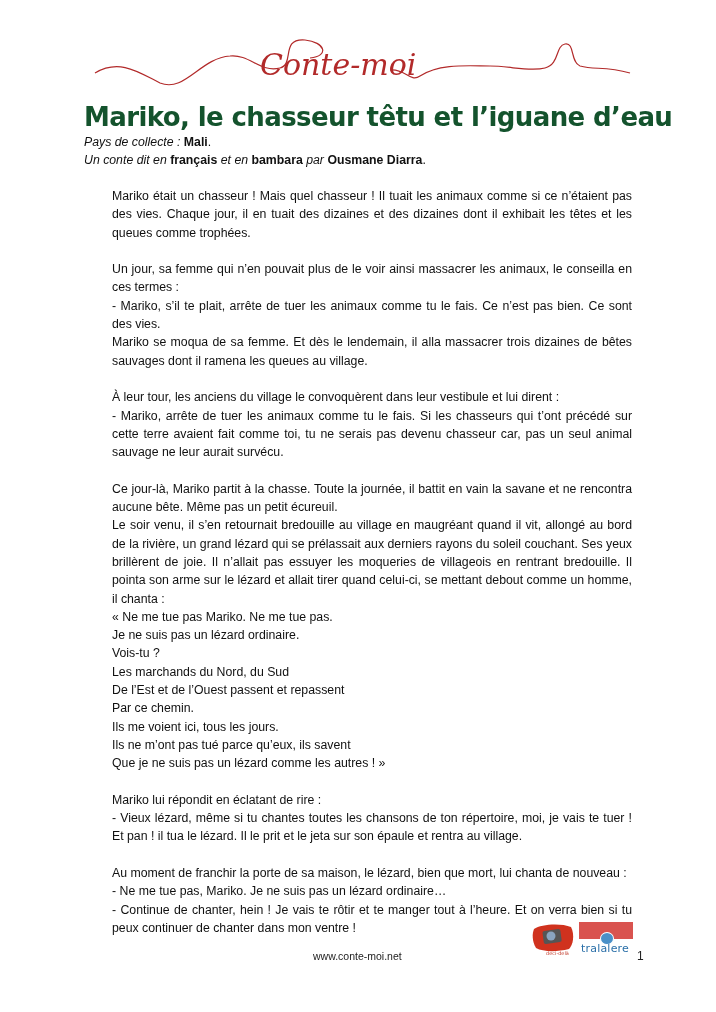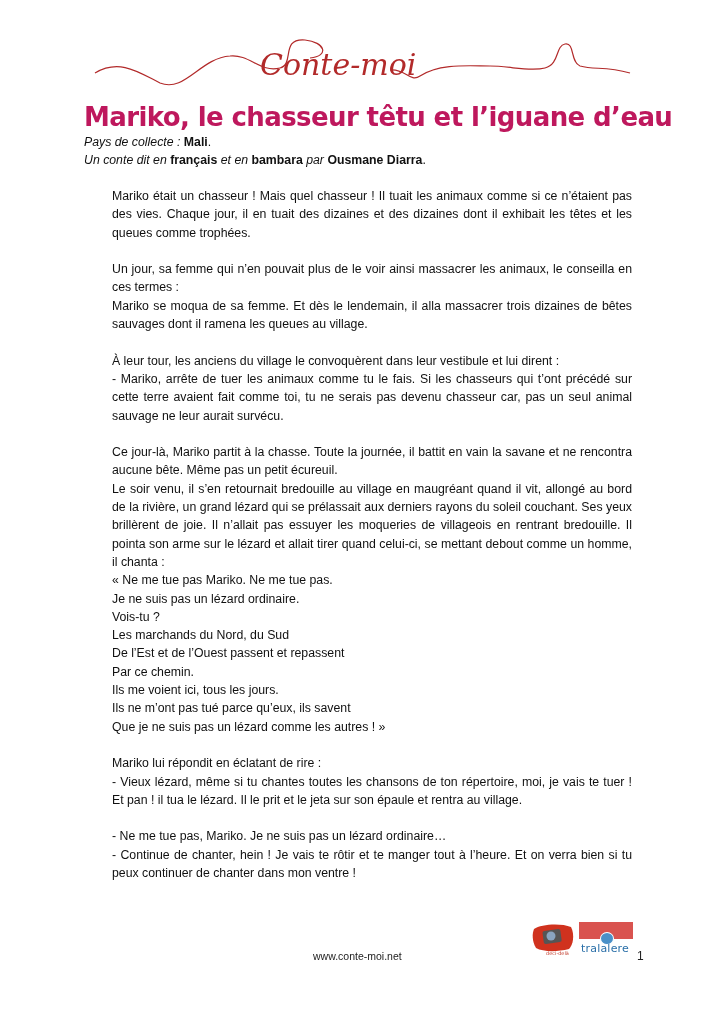--- a/index.html
+++ b/index.html
@@ -1,21 +1,21 @@
 <!DOCTYPE html>
 <html><head>
 <meta charset="utf-8">
 <style>
   html, body { margin: 0; padding: 0; background: #ffffff; }
   body { width: 716px; height: 1012px; position: relative; overflow: hidden;
          font-family: "Liberation Sans", sans-serif; color: #111; }
   .header-logo { position: absolute; left: 90px; top: 28px; width: 560px; height: 60px; }
   .title { position: absolute; left: 84px; top: 101px; margin: 0;
            font-family: "DejaVu Sans", sans-serif; font-weight: bold; font-size: 26px;
-           letter-spacing: -0.6px; color: #be185d; white-space: nowrap; line-height: 32px; }
+           letter-spacing: -0.6px; color: #14532d; white-space: nowrap; line-height: 32px; }
   .meta { position: absolute; left: 84px; top: 133px; font-size: 12.3px; line-height: 18px; }
   .meta i { font-style: italic; }
   .meta b { font-weight: bold; }
   .story { position: absolute; left: 112px; top: 187px; width: 520px;
            font-size: 12.3px; line-height: 18.3px; text-align: justify; }
   .story p { margin: 0 0 18.3px 0; }
   .story .line { display: block; }
   .footer-url { position: absolute; left: 313px; top: 950px; font-size: 10.5px; color: #222; text-align: center; }
   .page-num { position: absolute; left: 637px; top: 949px; font-size: 12px; color: #222; }
   .logo-deci { position: absolute; left: 531px; top: 923px; width: 44px; height: 34px; }
@@ -45,20 +45,21 @@
     <i>Un conte dit en </i><b>français</b><i> et en </i><b>bambara</b><i> par </i><b>Ousmane Diarra</b><span>.</span>
   </div>
 </div>
 
 <div class="story" id="story">
     <p>
       <span class="line">Mariko était un chasseur ! Mais quel chasseur ! Il tuait les animaux comme si ce n’étaient pas des vies. Chaque jour, il en tuait des dizaines et des dizaines dont il exhibait les têtes et les queues comme trophées.</span>
     </p>
     <p>
       <span class="line">Un jour, sa femme qui n’en pouvait plus de le voir ainsi massacrer les animaux, le conseilla en ces termes :</span>
+      <span class="line">- Mariko, s’il te plait, arrête de tuer les animaux comme tu le fais. Ce n’est pas bien. Ce sont des vies.</span>
       <span class="line">Mariko se moqua de sa femme. Et dès le lendemain, il alla massacrer trois dizaines de bêtes sauvages dont il ramena les queues au village.</span>
     </p>
     <p>
       <span class="line">À leur tour, les anciens du village le convoquèrent dans leur vestibule et lui dirent :</span>
       <span class="line">- Mariko, arrête de tuer les animaux comme tu le fais. Si les chasseurs qui t’ont précédé sur cette terre avaient fait comme toi, tu ne serais pas devenu chasseur car, pas un seul animal sauvage ne leur aurait survécu.</span>
     </p>
     <p>
       <span class="line">Ce jour-là, Mariko partit à la chasse. Toute la journée, il battit en vain la savane et ne rencontra aucune bête. Même pas un petit écureuil.</span>
       <span class="line">Le soir venu, il s’en retournait bredouille au village en maugréant quand il vit, allongé au bord de la rivière, un grand lézard qui se prélassait aux derniers rayons du soleil couchant. Ses yeux brillèrent de joie. Il n’allait pas essuyer les moqueries de villageois en rentrant bredouille. Il pointa son arme sur le lézard et allait tirer quand celui-ci, se mettant debout comme un homme, il chanta :</span>
       <span class="line">« Ne me tue pas Mariko. Ne me tue pas.</span>
@@ -69,20 +70,21 @@
       <span class="line">Par ce chemin.</span>
       <span class="line">Ils me voient ici, tous les jours.</span>
       <span class="line">Ils ne m’ont pas tué parce qu’eux, ils savent</span>
       <span class="line">Que je ne suis pas un lézard comme les autres ! »</span>
     </p>
     <p>
       <span class="line">Mariko lui répondit en éclatant de rire :</span>
       <span class="line">- Vieux lézard, même si tu chantes toutes les chansons de ton répertoire, moi, je vais te tuer ! Et pan ! il tua le lézard. Il le prit et le jeta sur son épaule et rentra au village.</span>
     </p>
     <p>
+      <span class="line">Au moment de franchir la porte de sa maison, le lézard, bien que mort, lui chanta de nouveau :</span>
       <span class="line">- Ne me tue pas, Mariko. Je ne suis pas un lézard ordinaire…</span>
       <span class="line">- Continue de chanter, hein ! Je vais te rôtir et te manger tout à l’heure. Et on verra bien si tu peux continuer de chanter dans mon ventre !</span>
     </p>
   </div>
 
 <div class="footer-url">www.conte-moi.net</div>
 
 <svg class="logo-deci" viewBox="0 0 44 34">
   <path d="M3,6 C10,1 30,0 40,4 C44,12 42,22 38,26 C26,29 12,29 5,25 C1,18 1,11 3,6 Z" fill="#d0321e"></path>
   <rect x="12" y="7" width="18" height="13" rx="2" fill="#555" transform="rotate(-8 21 13)"></rect>

